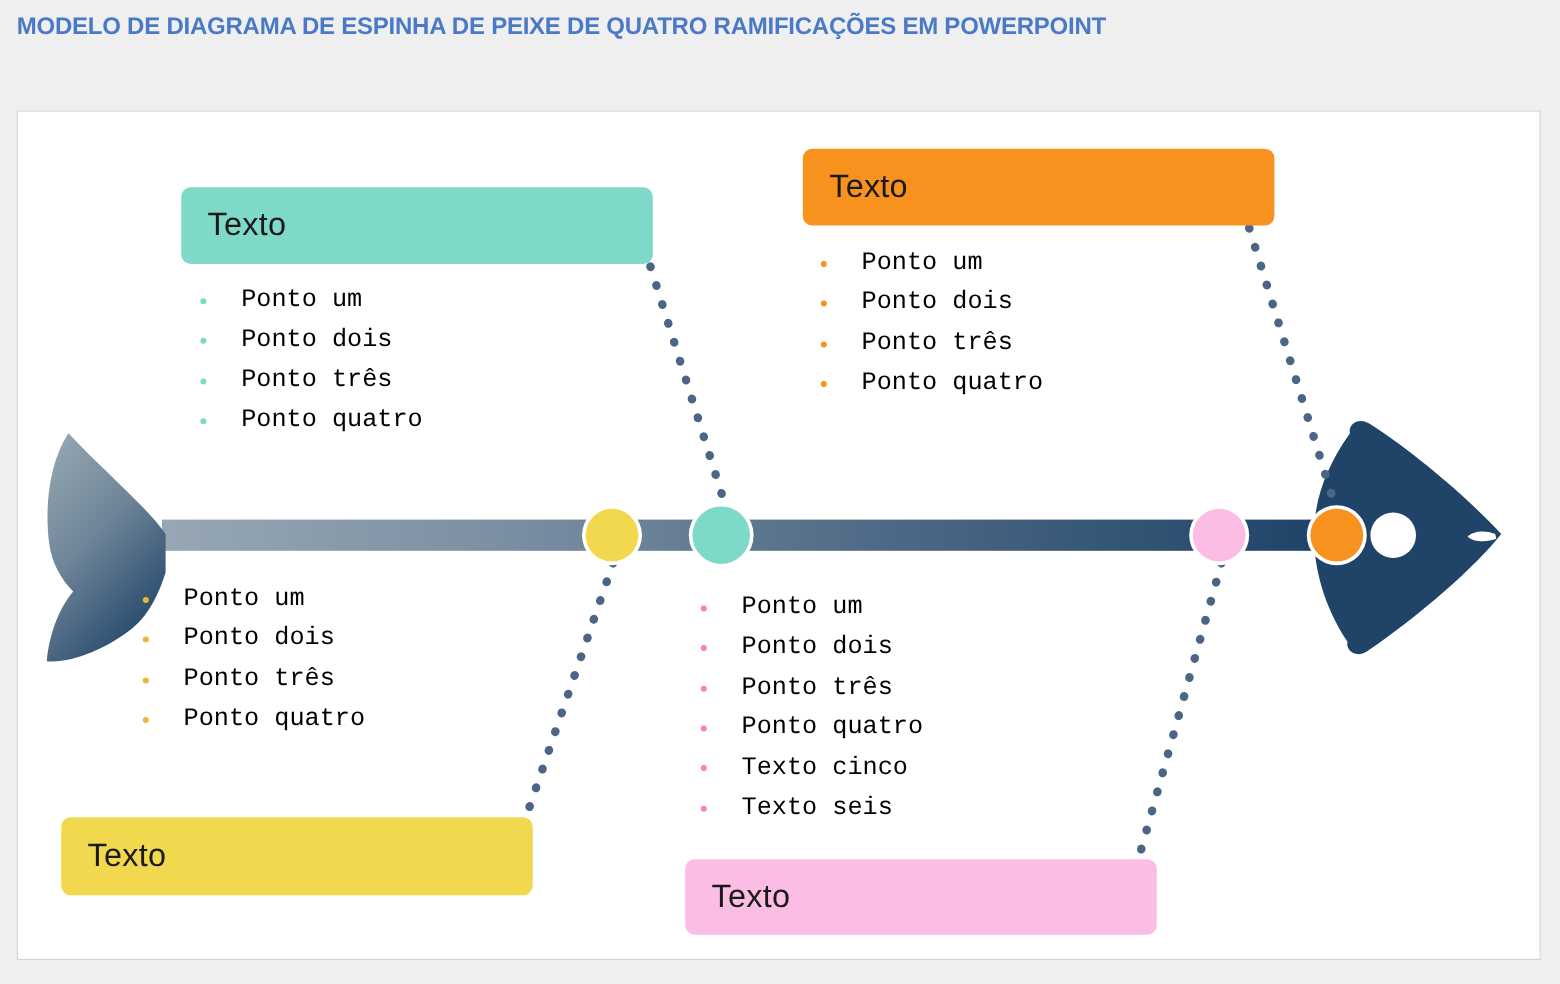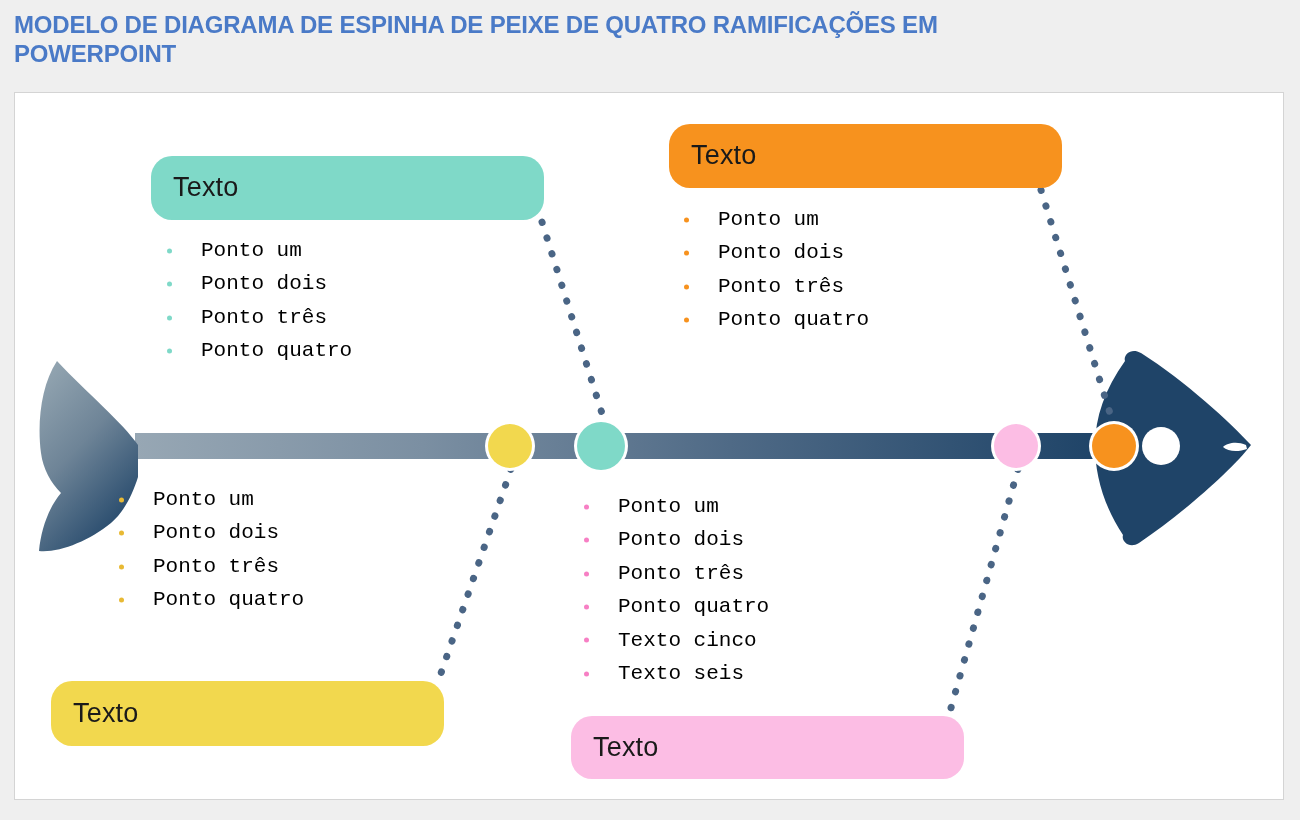--- a/index.html
+++ b/index.html
@@ -18,21 +18,21 @@
     width: 1300px;
     height: 820px;
   }
 
   
   #doc-title {
     position: absolute;
     left: 14px;
     top: 10px;
     width: 1050px;
-    font-size: 24px;
+    font-size: 20px;
     font-weight: bold;
     line-height: 1.22;
     letter-spacing: -0.2px;
     color: #4a7ac7;
     text-transform: uppercase;
     font-family: "Liberation Sans", sans-serif;
   }
 
   
   #slide-panel {
@@ -55,21 +55,21 @@
   }
   #diagram-svg {
     position: absolute;
     left: 0;
     top: 0;
   }
 
   
   .cat-box {
     position: absolute;
-    border-radius: 21px;
+    border-radius: 8px;
     box-sizing: border-box;
     text-decoration: underline;
   }
   .cat-box .cat-label {
     position: absolute;
     left: 22px;
     top: 50%;
     transform: translateY(-52%);
     font-size: 27px;
     color: #1a1a1a;

